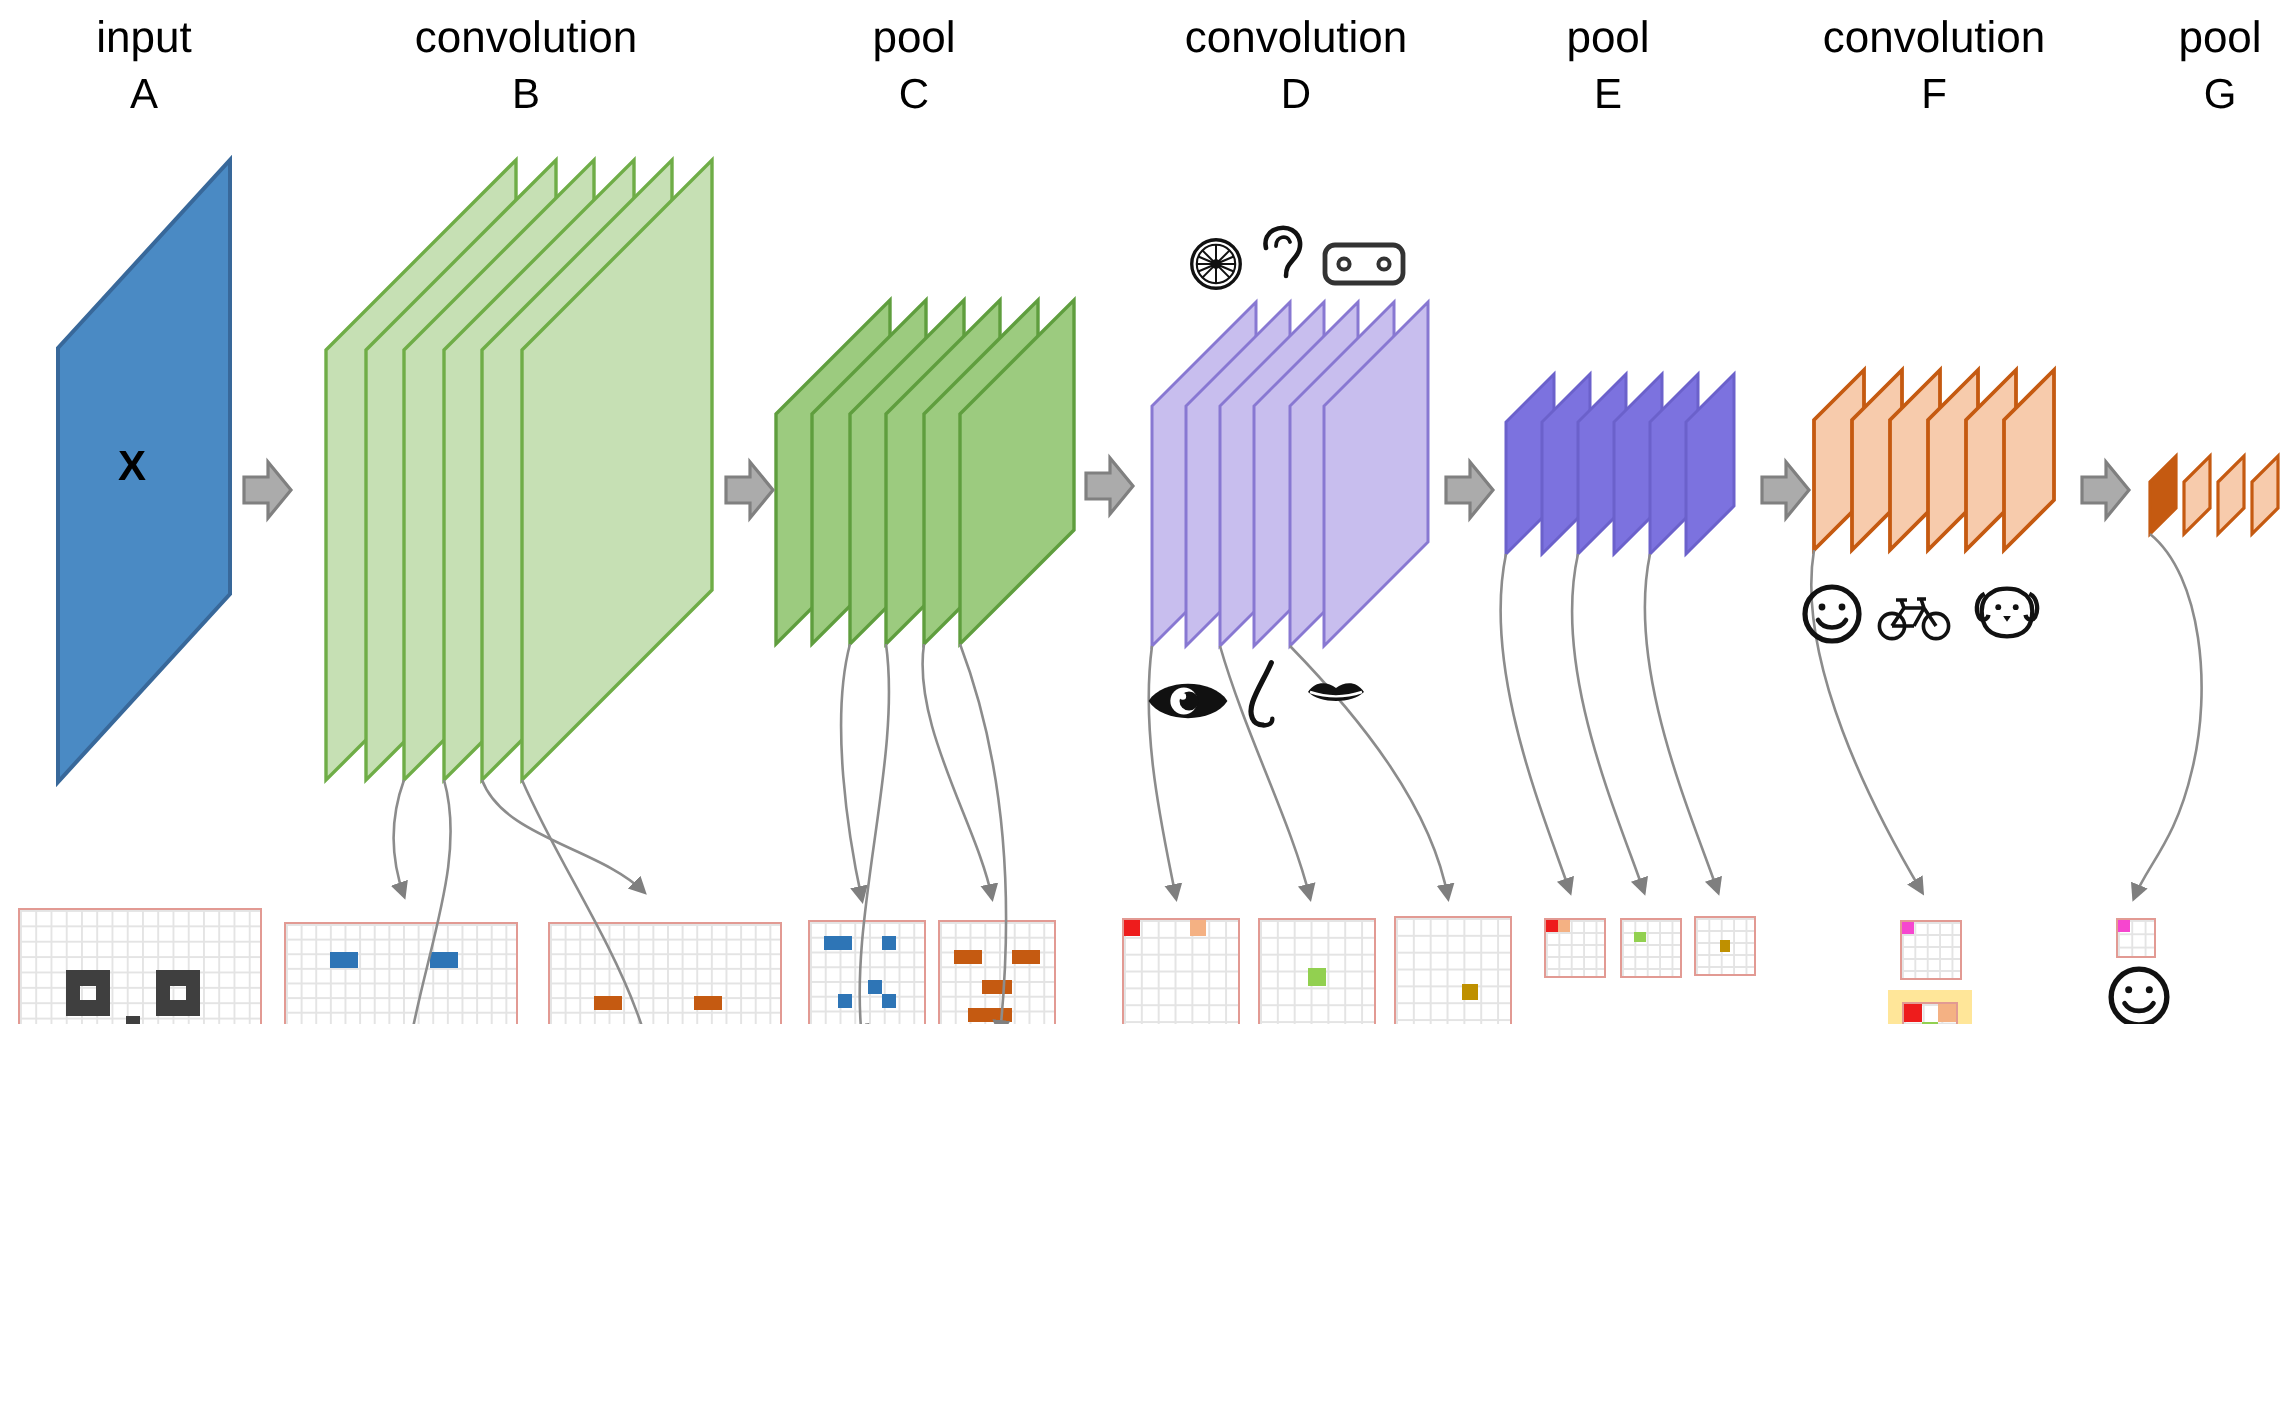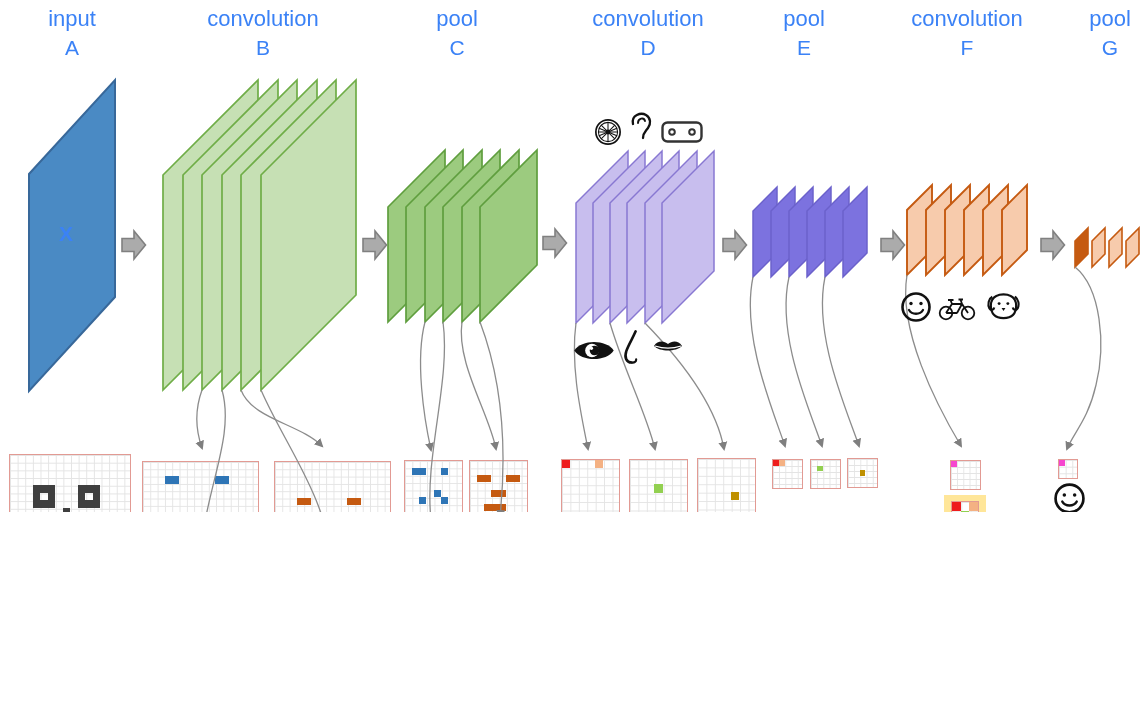--- a/index.html
+++ b/index.html
@@ -1,17 +1,17 @@
 <!DOCTYPE html>
 <html><head>
 <meta charset="utf-8">
 <style>
   html,body{margin:0;padding:0;background:#fff;}
   #canvas{position:relative;width:1148px;height:512px;background:#fff;overflow:hidden;
-          font-family:"Liberation Sans",sans-serif;color:#3b82f6;}
+          font-family:"Liberation Sans",sans-serif;color:#000000;}
   .lword{position:absolute;top:6px;width:150px;text-align:center;font-size:22px;}
   .lletter{position:absolute;top:36px;width:150px;text-align:center;font-size:21px;}
   #grid-layer{position:absolute;left:0;top:0;width:100%;height:100%;z-index:1;}
   .fgrid{position:absolute;border:1.4px solid #E29A93;box-sizing:border-box;
          background-image:linear-gradient(#E4E4E4 1px,transparent 1px),
                           linear-gradient(90deg,#E4E4E4 1px,transparent 1px);}
   .cell{position:absolute;}
   .kbox{position:absolute;border:1.6px solid #C0504D;background:#fff;box-sizing:border-box;}
   .band{position:absolute;background:#FFE699;z-index:0;}
   #overlay{position:absolute;left:0;top:0;z-index:2;pointer-events:none;}

